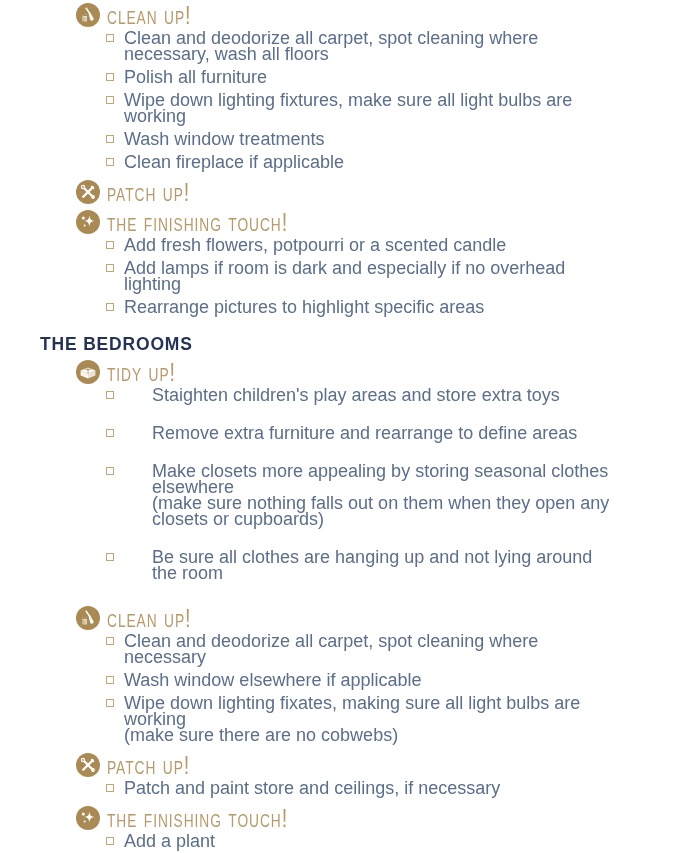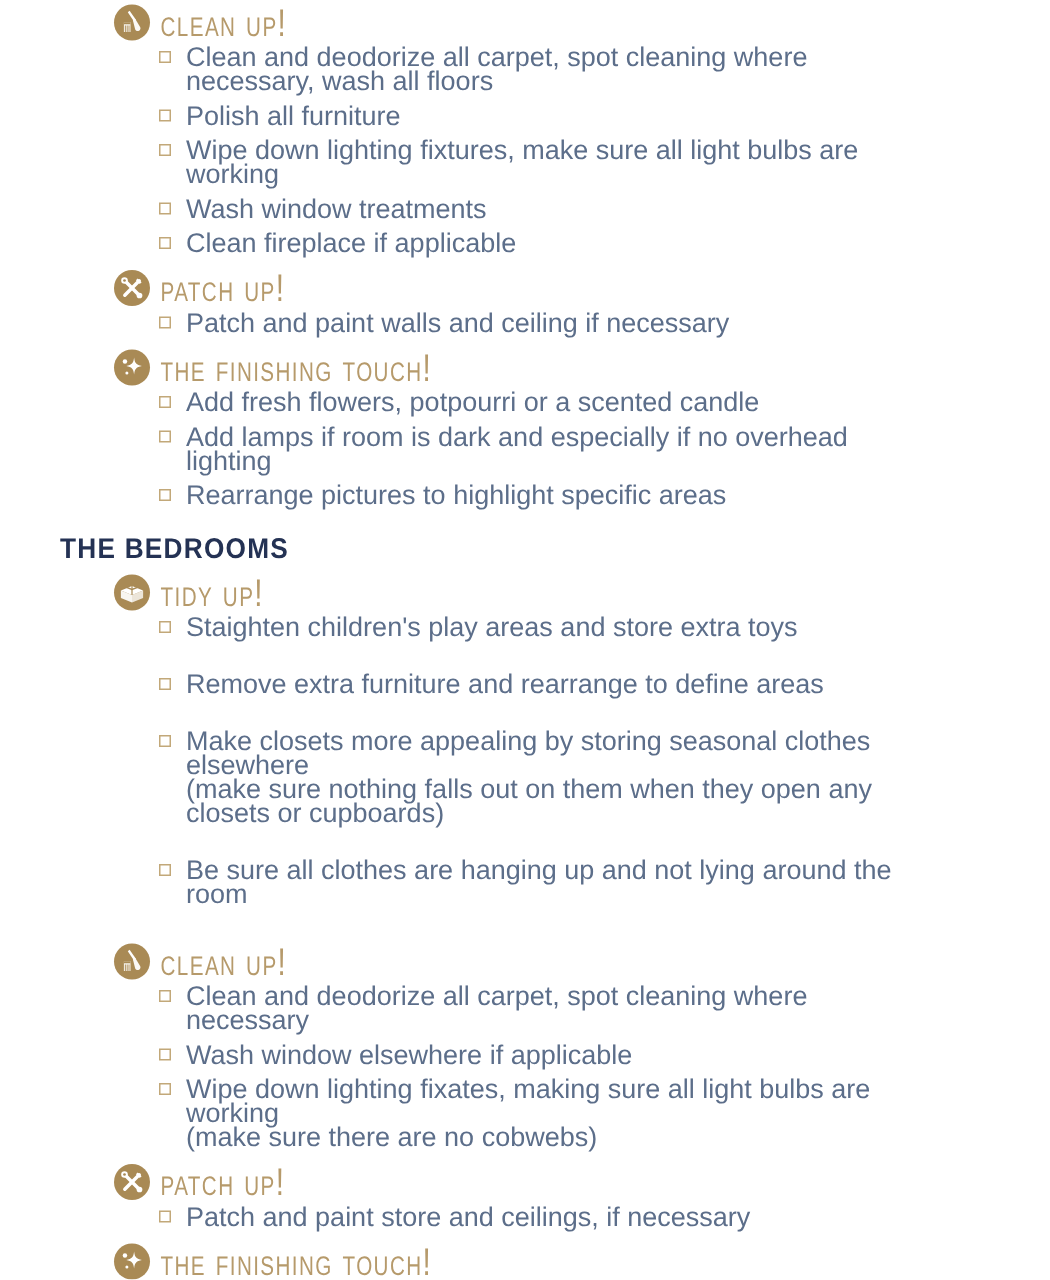--- a/index.html
+++ b/index.html
@@ -107,21 +107,21 @@
   }
   .item-text {
     display: block;
   }
   .item-text .sub {
     display: block;
   }
 
   
   .tight li { margin-bottom: 7px; }
-  .loose li { margin-bottom: 22px; }
+  .loose li { margin-bottom: 22px; gap: 28px; }
   .mid li   { margin-bottom: 7px; }
 </style>
 </head>
 <body>
 
 <div class="page">
   <div id="sections-root">
       <div class="section">
         <div class="group">
           <div class="group-header">
@@ -168,26 +168,20 @@
                   <line x1="16.8" y1="7.2" x2="7.2" y2="16.8"></line>
                 </g>
                 <circle cx="7.0" cy="7.0" r="2.2" fill="white"></circle>
                 <circle cx="7.0" cy="7.0" r="0.9" fill="#a98a55"></circle>
                 <circle cx="17.0" cy="17.0" r="1.9" fill="white"></circle>
                 <path d="M15.8 5.6 L18.4 8.2 L17.2 9.4 L14.6 6.8 Z" fill="white"></path>
               </svg>
             </span>
             <span class="group-title">Patch up!</span>
           </div>
-          <ul class="checklist tight">
-            <li>
-              <span class="cbox"></span>
-              <span class="item-text"><span>Patch and paint walls and ceiling if necessary</span></span>
-            </li>
-          </ul>
         </div>
         <div class="group">
           <div class="group-header">
             <span class="group-icon">
               <svg viewBox="0 0 24 24">
                 <path d="M13.4 5.4 C13.9 9.3 14.9 10.3 18.6 11.0 C14.9 11.7 13.9 12.7 13.4 16.6 C12.9 12.7 11.9 11.7 8.2 11.0 C11.9 10.3 12.9 9.3 13.4 5.4 Z" fill="white"></path>
                 <circle cx="7.3" cy="8.0" r="1.5" fill="white"></circle>
                 <circle cx="8.6" cy="15.6" r="1.0" fill="white"></circle>
               </svg>
             </span>

